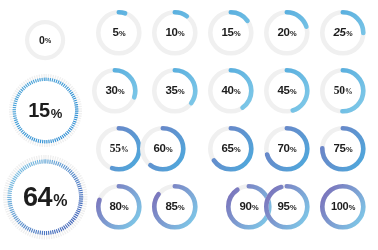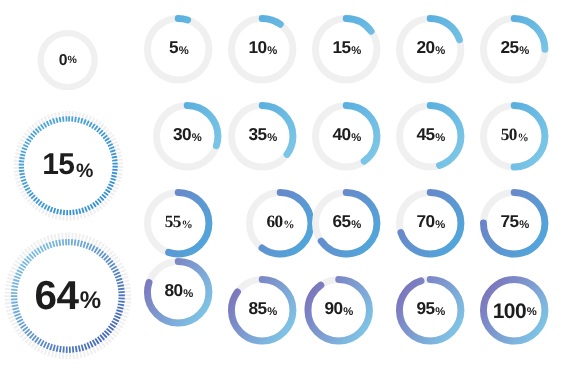--- a/index.html
+++ b/index.html
@@ -24,21 +24,21 @@
     letter-spacing:-0.4px;
     white-space:nowrap;
     pointer-events:none;
   }
   .label .num{line-height:1;}
   .label .pct{line-height:1;font-weight:bold;}
 
   
   .g-grid .label .num{font-size:11.5px;}
   .g-grid .label .pct{font-size:7.5px;margin-left:0.5px;position:relative;top:1px;}
-  .g-grid.wide .label .num{font-size:14px;}
+  .g-grid.wide .label .num{font-size:11px;}
 
   
   .g-f0 .label .num{font-size:10.5px;}
   .g-f0 .label .pct{font-size:7px;margin-left:0.5px;position:relative;top:1px;}
 
   .g-f15 .label .num{font-size:20px;}
   .g-f15 .label .pct{font-size:13px;margin-left:1px;position:relative;top:3px;}
 
   .g-f64 .label .num{font-size:27px;}
   .g-f64 .label .pct{font-size:16px;margin-left:1px;position:relative;top:4px;}
@@ -152,37 +152,37 @@
           </linearGradient>
         </defs>
         <circle cx="25.8" cy="25.8" r="20.5" fill="none" stroke="#f0f0f0" stroke-width="4.6"></circle>
         <circle cx="25.8" cy="25.8" r="20.5" fill="none" stroke="url(#grad7)" stroke-width="4.6" stroke-linecap="round" stroke-dasharray="25.761059759436304 105.04423903774521" transform="rotate(-90 25.8 25.8)"></circle>
       </svg>
       <div class="label">
         <span class="num">20</span>
         <span class="pct">%</span>
       </div>
     </div>
-    <div class="gauge g-grid" style="left: 317.2px; top: 7.2px; width: 51.6px; height: 51.6px;">
+    <div class="gauge g-grid" style="left: 317.2px; top: 7.2px; width: 51.6px; height: 51.6px; font-style: italic;">
       <svg width="51.6" height="51.6" viewBox="0 0 51.6 51.6">
         <defs>
           <linearGradient id="grad8" x1="0.15" y1="1" x2="0.85" y2="0" gradientUnits="objectBoundingBox">
             <stop offset="0%" stop-color="#7ec8e8"></stop>
             <stop offset="100%" stop-color="#4fa8dc"></stop>
           </linearGradient>
         </defs>
         <circle cx="25.8" cy="25.8" r="20.5" fill="none" stroke="#f0f0f0" stroke-width="4.6"></circle>
         <circle cx="25.8" cy="25.8" r="20.5" fill="none" stroke="url(#grad8)" stroke-width="4.6" stroke-linecap="round" stroke-dasharray="32.20132469929538 98.60397409788612" transform="rotate(-90 25.8 25.8)"></circle>
       </svg>
       <div class="label">
         <span class="num">25</span>
         <span class="pct">%</span>
       </div>
     </div>
-    <div class="gauge g-grid" style="left: 99px; top: 65.2px; width: 51.6px; height: 51.6px;">
+    <div class="gauge g-grid" style="left: 89px; top: 65.2px; width: 51.6px; height: 51.6px;">
       <svg width="51.6" height="51.6" viewBox="0 0 51.6 51.6">
         <defs>
           <linearGradient id="grad9" x1="0.15" y1="1" x2="0.85" y2="0" gradientUnits="objectBoundingBox">
             <stop offset="0%" stop-color="#7ec8e8"></stop>
             <stop offset="100%" stop-color="#4fa8dc"></stop>
           </linearGradient>
         </defs>
         <circle cx="25.8" cy="25.8" r="20.5" fill="none" stroke="#f0f0f0" stroke-width="4.6"></circle>
         <circle cx="25.8" cy="25.8" r="20.5" fill="none" stroke="url(#grad9)" stroke-width="4.6" stroke-linecap="round" stroke-dasharray="38.64158963915445 92.16370915802705" transform="rotate(-90 25.8 25.8)"></circle>
       </svg>
@@ -264,21 +264,21 @@
           </linearGradient>
         </defs>
         <circle cx="25.8" cy="25.8" r="20.5" fill="none" stroke="#f0f0f0" stroke-width="4.6"></circle>
         <circle cx="25.8" cy="25.8" r="20.5" fill="none" stroke="url(#grad14)" stroke-width="4.6" stroke-linecap="round" stroke-dasharray="70.84291433844983 59.96238445873167" transform="rotate(-90 25.8 25.8)"></circle>
       </svg>
       <div class="label">
         <span class="num">55</span>
         <span class="pct">%</span>
       </div>
     </div>
-    <div class="gauge g-grid" style="left: 161px; top: 123.2px; width: 51.6px; height: 51.6px; font-family: Liberation Serif, serif;">
+    <div class="gauge g-grid" style="left: 137px; top: 123.2px; width: 51.6px; height: 51.6px;">
       <svg width="51.6" height="51.6" viewBox="0 0 51.6 51.6">
         <defs>
           <linearGradient id="grad15" x1="0.15" y1="1" x2="0.85" y2="0" gradientUnits="objectBoundingBox">
             <stop offset="0%" stop-color="#4fa8dc"></stop>
             <stop offset="100%" stop-color="#6f7fc4"></stop>
           </linearGradient>
         </defs>
         <circle cx="25.8" cy="25.8" r="20.5" fill="none" stroke="#f0f0f0" stroke-width="4.6"></circle>
         <circle cx="25.8" cy="25.8" r="20.5" fill="none" stroke="url(#grad15)" stroke-width="4.6" stroke-linecap="round" stroke-dasharray="77.2831792783089 53.52211951887261" transform="rotate(-90 25.8 25.8)"></circle>
       </svg>
@@ -328,21 +328,21 @@
           </linearGradient>
         </defs>
         <circle cx="25.8" cy="25.8" r="20.5" fill="none" stroke="#f0f0f0" stroke-width="4.6"></circle>
         <circle cx="25.8" cy="25.8" r="20.5" fill="none" stroke="url(#grad18)" stroke-width="4.6" stroke-linecap="round" stroke-dasharray="96.60397409788612 34.20132469929538" transform="rotate(-90 25.8 25.8)"></circle>
       </svg>
       <div class="label">
         <span class="num">75</span>
         <span class="pct">%</span>
       </div>
     </div>
-    <div class="gauge g-grid" style="left: 93.2px; top: 169px; width: 51.6px; height: 51.6px; text-align: right;">
+    <div class="gauge g-grid" style="left: 93.2px; top: 181px; width: 51.6px; height: 51.6px; text-align: right;">
       <svg width="51.6" height="51.6" viewBox="0 0 51.6 51.6">
         <defs>
           <linearGradient id="grad19" x1="0.15" y1="1" x2="0.85" y2="0" gradientUnits="objectBoundingBox">
             <stop offset="0%" stop-color="#7ec8e8"></stop>
             <stop offset="100%" stop-color="#7b72bb"></stop>
           </linearGradient>
         </defs>
         <circle cx="25.8" cy="25.8" r="20.5" fill="none" stroke="#f0f0f0" stroke-width="4.6"></circle>
         <circle cx="25.8" cy="25.8" r="20.5" fill="none" stroke="url(#grad19)" stroke-width="4.6" stroke-linecap="round" stroke-dasharray="103.04423903774521 27.761059759436296" transform="rotate(-90 25.8 25.8)"></circle>
       </svg>
@@ -360,21 +360,21 @@
           </linearGradient>
         </defs>
         <circle cx="25.8" cy="25.8" r="20.5" fill="none" stroke="#f0f0f0" stroke-width="4.6"></circle>
         <circle cx="25.8" cy="25.8" r="20.5" fill="none" stroke="url(#grad20)" stroke-width="4.6" stroke-linecap="round" stroke-dasharray="109.48450397760428 21.32079481957723" transform="rotate(-90 25.8 25.8)"></circle>
       </svg>
       <div class="label">
         <span class="num">85</span>
         <span class="pct">%</span>
       </div>
     </div>
-    <div class="gauge g-grid" style="left: 200px; top: 181.2px; width: 51.6px; height: 51.6px;">
+    <div class="gauge g-grid" style="left: 223px; top: 181.2px; width: 51.6px; height: 51.6px;">
       <svg width="51.6" height="51.6" viewBox="0 0 51.6 51.6">
         <defs>
           <linearGradient id="grad21" x1="0.15" y1="1" x2="0.85" y2="0" gradientUnits="objectBoundingBox">
             <stop offset="0%" stop-color="#7ec8e8"></stop>
             <stop offset="100%" stop-color="#7b72bb"></stop>
           </linearGradient>
         </defs>
         <circle cx="25.8" cy="25.8" r="20.5" fill="none" stroke="#f0f0f0" stroke-width="4.6"></circle>
         <circle cx="25.8" cy="25.8" r="20.5" fill="none" stroke="url(#grad21)" stroke-width="4.6" stroke-linecap="round" stroke-dasharray="115.92476891746335 14.880529879718148" transform="rotate(-90 25.8 25.8)"></circle>
       </svg>

